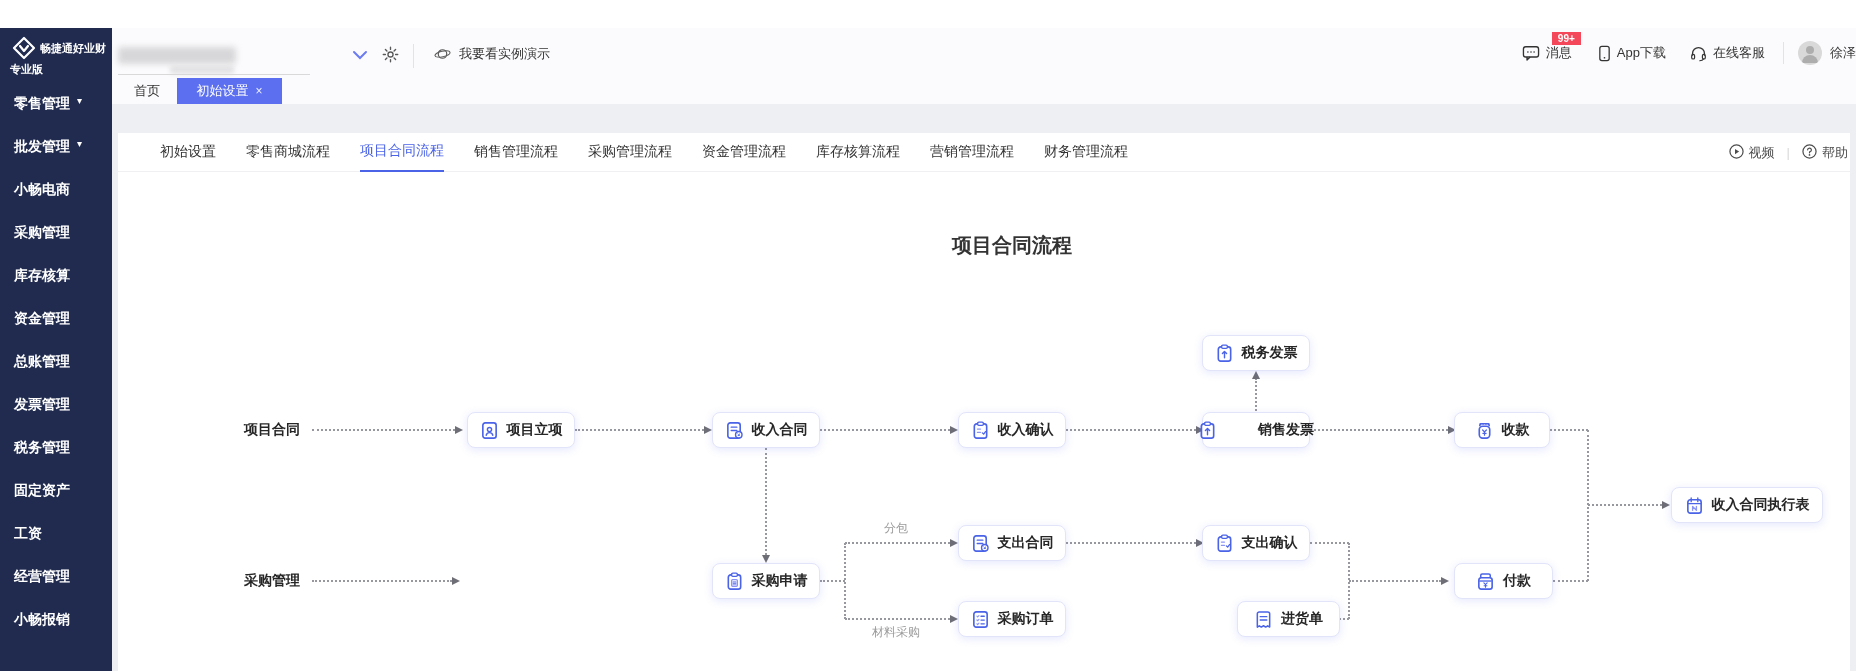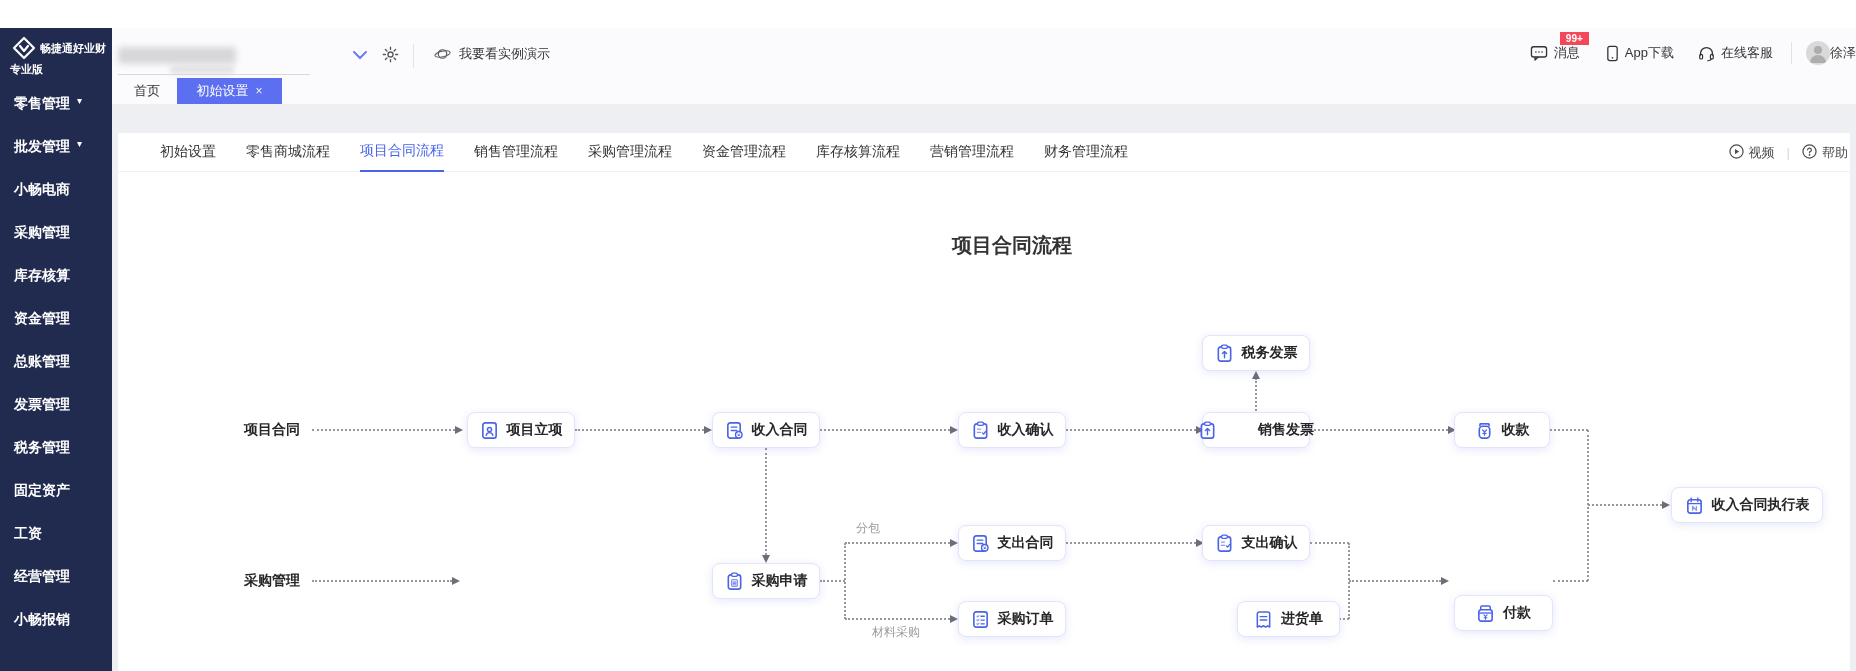--- a/index.html
+++ b/index.html
@@ -22,21 +22,21 @@
   .hicon{display:inline-flex;align-items:center;justify-content:center;}
   .chev{position:absolute;left:240px;top:22px;}
   .gear{position:absolute;left:270px;top:18px;}
   .hdiv1{position:absolute;left:301px;top:16px;height:24px;border-left:1px solid #e3e3e5;}
   .demo{position:absolute;left:322px;top:17px;display:flex;align-items:center;gap:8px;font-size:13px;color:#333;cursor:pointer;}
   .hright{position:absolute;right:0;top:0;height:50px;display:flex;align-items:center;}
   .hitem{display:flex;align-items:center;gap:6px;font-size:13px;color:#333;cursor:pointer;position:relative;}
   .badge{position:absolute;left:30px;top:-12px;background:#f4475a;color:#fff;font-size:10px;line-height:13px;padding:0 6px;border-radius:0;font-weight:bold;}
   .hsep{height:22px;border-left:1px solid #e3e3e5;margin:0 14px 0 18px;}
   .avatar{width:24px;height:24px;border-radius:50%;background:#d9d9d9;display:flex;align-items:flex-end;justify-content:center;overflow:hidden;}
-  .uname{font-size:13px;color:#333;white-space:nowrap;}
+  .uname{font-size:13px;color:#333;margin-left:8px;white-space:nowrap;}
   
   .tabrow{position:absolute;left:112px;top:78px;width:1744px;height:26px;background:#fbfbfd;}
   .tab-home{position:absolute;left:14px;top:0;height:26px;display:flex;align-items:center;font-size:13px;color:#333;cursor:pointer;padding:0 8px;}
   .tab-active{position:absolute;left:65px;top:0;width:105px;height:26px;background:#5b6ff0;color:#fff;font-size:13px;display:flex;align-items:center;justify-content:center;gap:7px;cursor:pointer;}
   .tab-close{font-size:12px;opacity:.9;cursor:pointer;}
   
   .canvasbg{position:absolute;left:112px;top:104px;width:1744px;height:567px;background:#edeff3;}
   .card{position:absolute;left:118px;top:133px;width:1732px;height:538px;background:#fff;}
   .nav{position:absolute;left:118px;top:133px;width:1732px;height:39px;border-bottom:1px solid #f0f0f2;display:flex;align-items:center;padding-left:42px;box-sizing:border-box;gap:30px;}
   .nav-item{font-size:14px;color:#333;height:39px;display:flex;align-items:center;cursor:pointer;box-sizing:border-box;white-space:nowrap;}
@@ -274,21 +274,21 @@
   <div class="vline" style="left:1348px;top:543px;height:76px;"></div>
   <div class="hline" style="left:1349px;top:580px;width:92px;"></div>
     <div class="arr-r" style="left:1441px;top:577px;"></div>
 
   <div class="hline" style="left:1550px;top:429px;width:38px;"></div>
   <div class="hline" style="left:1553px;top:580px;width:35px;"></div>
   <div class="vline" style="left:1587px;top:430px;height:151px;"></div>
   <div class="hline" style="left:1588px;top:504px;width:74px;"></div>
     <div class="arr-r" style="left:1662px;top:501px;"></div>
 
-  <div class="edge-label" style="left:856px;top:520px;">分包</div>
+  <div class="edge-label" style="left:884px;top:520px;">分包</div>
   <div class="edge-label" style="left:872px;top:624px;">材料采购</div>
 
   <div class="node" style="left:467px;top:412px;width:108px;">
     <span>
         <svg width="19" height="19" viewBox="0 0 20 20">
           <rect x="3" y="2" width="14" height="16" rx="2.5" fill="none" stroke="#4a63e7" stroke-width="1.7"></rect>
           <circle cx="10" cy="9" r="2.2" fill="none" stroke="#4a63e7" stroke-width="1.5"></circle>
           <path d="M6.5 15 a3.6 3.6 0 0 1 7 0" fill="none" stroke="#4a63e7" stroke-width="1.5" stroke-linecap="round"></path>
         </svg>
       </span>
@@ -383,21 +383,21 @@
     <span>
         <svg width="19" height="19" viewBox="0 0 20 20">
           <rect x="3.5" y="3" width="13" height="15" rx="2.5" fill="none" stroke="#4a63e7" stroke-width="1.7"></rect>
           <rect x="7" y="1.2" width="6" height="3.4" rx="1.2" fill="#fff" stroke="#4a63e7" stroke-width="1.4"></rect>
           <rect x="7" y="8" width="6" height="7" rx="1" fill="none" stroke="#8a94f5" stroke-width="1.4"></rect>
           <path d="M8.5 10.5 H11.5 M8.5 12.5 H11.5" stroke="#4a63e7" stroke-width="1.1" stroke-linecap="round"></path>
         </svg>
       </span>
     <span>采购申请</span>
   </div>
-  <div class="node" style="left:1454px;top:563px;width:99px;margin-top:32px;">
+  <div class="node" style="left:1454px;top:563px;width:99px;">
     <span>
         <svg width="19" height="19" viewBox="0 0 20 20">
           <rect x="3" y="6" width="14" height="12" rx="2.5" fill="none" stroke="#4a63e7" stroke-width="1.7"></rect>
           <path d="M5 6 V3.5 a1.5 1.5 0 0 1 1.5-1.5 h7 a1.5 1.5 0 0 1 1.5 1.5 V6" fill="none" stroke="#4a63e7" stroke-width="1.6"></path>
           <path d="M3.5 9.5 H16.5" stroke="#4a63e7" stroke-width="1.4"></path>
           <path d="M8.3 11.5 L10 13.2 L11.7 11.5 M8.5 14.5 H11.5 M10 13.2 V16" stroke="#4a63e7" stroke-width="1.2" fill="none" stroke-linecap="round"></path>
         </svg>
       </span>
     <span>付款</span>
   </div>

